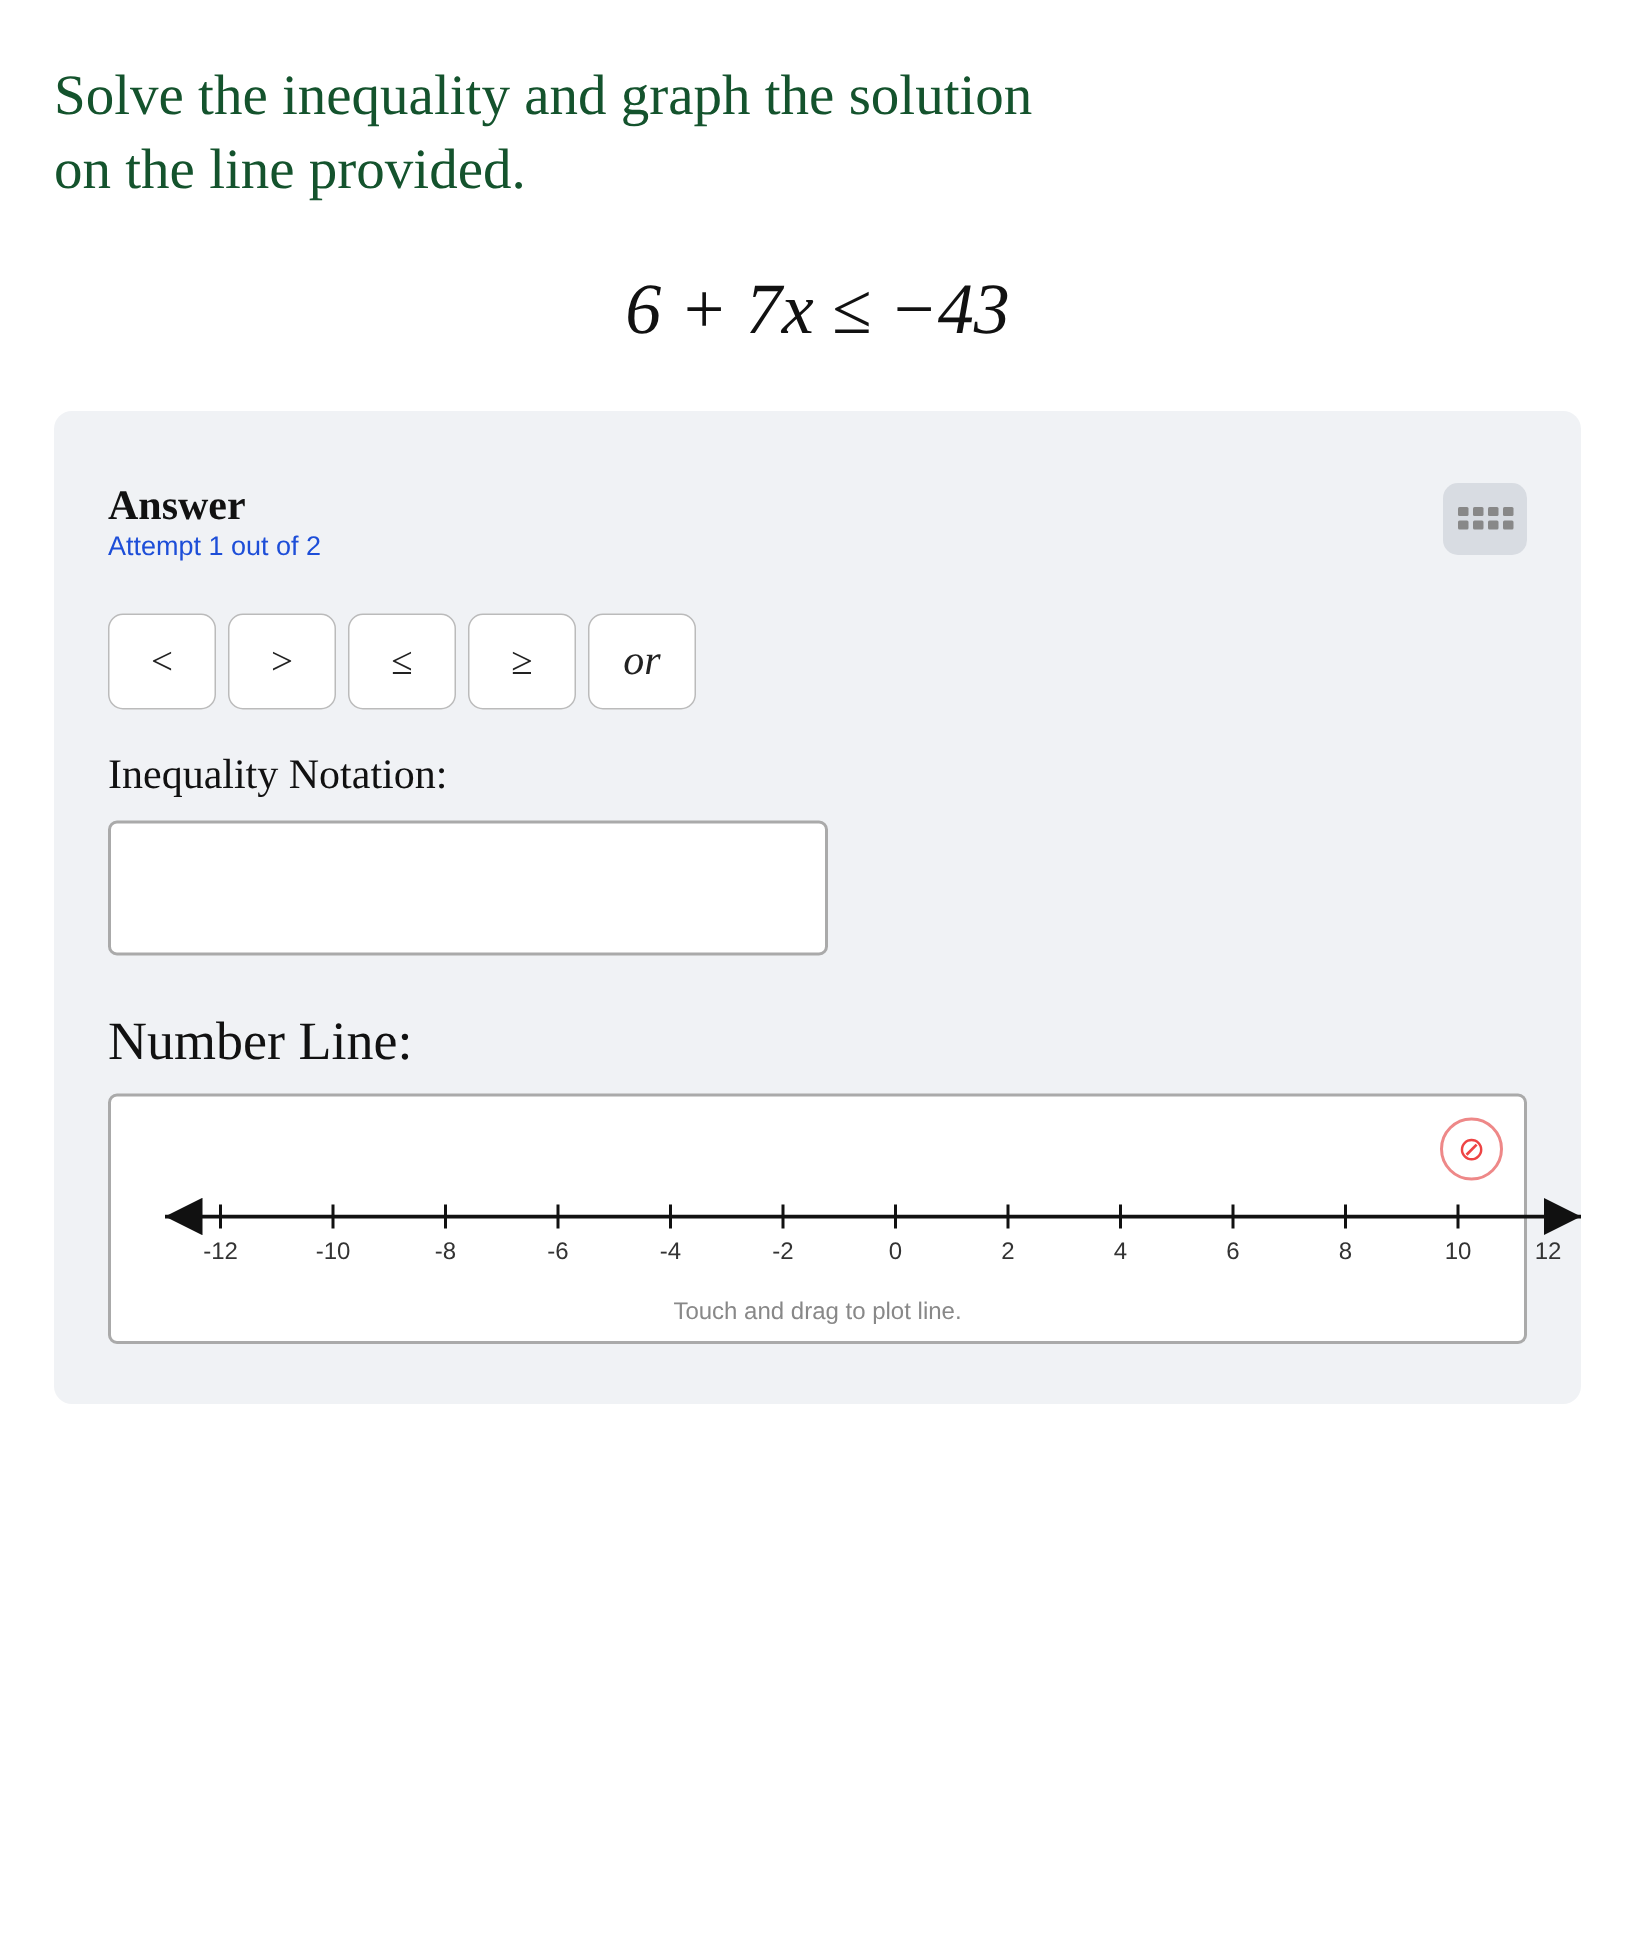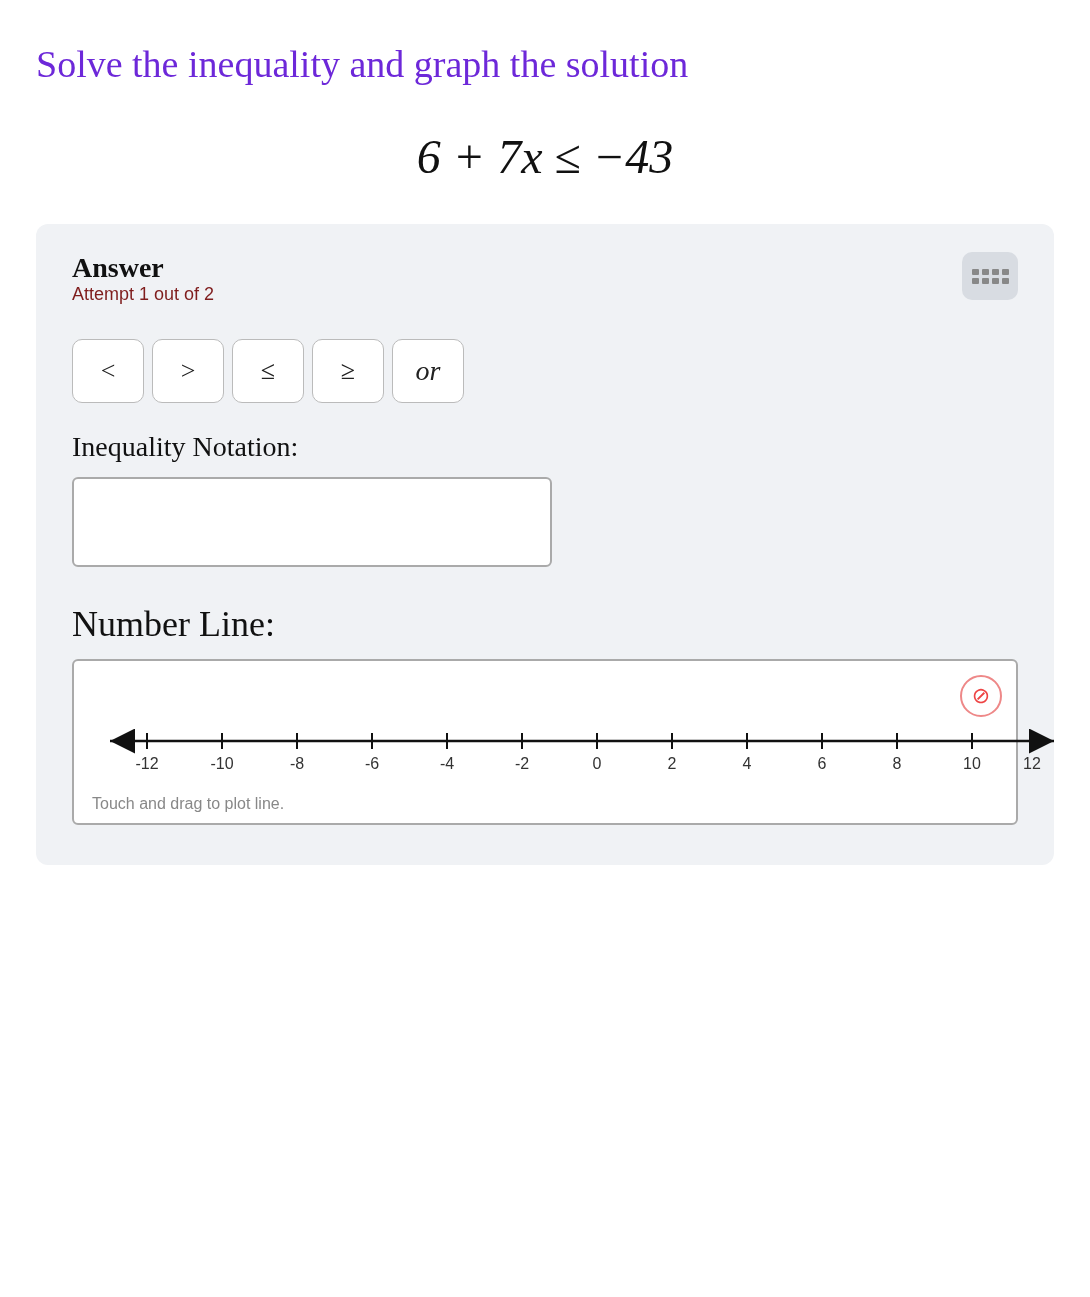--- a/index.html
+++ b/index.html
@@ -6,37 +6,37 @@
     body {
       font-family: Georgia, 'Times New Roman', serif;
       background: #ffffff;
       width: 1090px;
       min-height: 1297px;
       padding: 40px 36px;
     }
     .problem-statement {
       font-size: 38px;
       line-height: 1.3;
-      color: #6d28d9;
+      color: #14532d;
       margin-bottom: 30px;
     }
     .equation-container {
       text-align: center;
       font-size: 48px;
       font-style: italic;
       margin: 40px 0 40px 0;
       color: #111;
     }
     .equation-container .math {
       font-style: italic;
     }
     .answer-section {
       background: #f0f2f5;
       border-radius: 12px;
-      padding: 28px 36px 40px 36px;
+      padding: 48px 36px 40px 36px;
       margin-top: 10px;
     }
     .answer-header {
       display: flex;
       align-items: flex-start;
       justify-content: space-between;
       margin-bottom: 6px;
     }
     .answer-title {
       font-size: 28px;
@@ -60,21 +60,21 @@
       grid-template-columns: repeat(4, 7px);
       grid-template-rows: repeat(2, 6px);
       gap: 3px;
     }
     .keyboard-dot {
       background: #888;
       border-radius: 1px;
     }
     .attempt-text {
       font-size: 18px;
-      color: #7f1d1d;
+      color: #1d4ed8;
       margin-bottom: 28px;
       font-family: Arial, sans-serif;
     }
     .symbol-buttons {
       display: flex;
       gap: 8px;
       margin-bottom: 28px;
     }
     .sym-btn {
       background: #fff;
@@ -141,33 +141,34 @@
     .erase-icon {
       color: #e44;
       font-size: 22px;
       line-height: 1;
     }
     .number-line-svg-wrap {
       margin-top: 30px;
       overflow: visible;
     }
     .touch-drag-label {
-      text-align: left;
+      text-align: center;
       font-size: 16px;
       color: #888;
       margin-top: 10px;
       font-family: Arial, sans-serif;
     }
   </style>
 </head>
 <body>
 
 <div>
   <p class="problem-statement">
     <span>Solve the inequality and graph the solution</span><br>
+    <span>on the line provided.</span>
   </p>
 </div>
 
 <div class="equation-container">
   <span class="math">6 + 7<em>x</em> ≤ −43</span>
 </div>
 
 <div class="answer-section">
   <div class="answer-header">
     <div>

